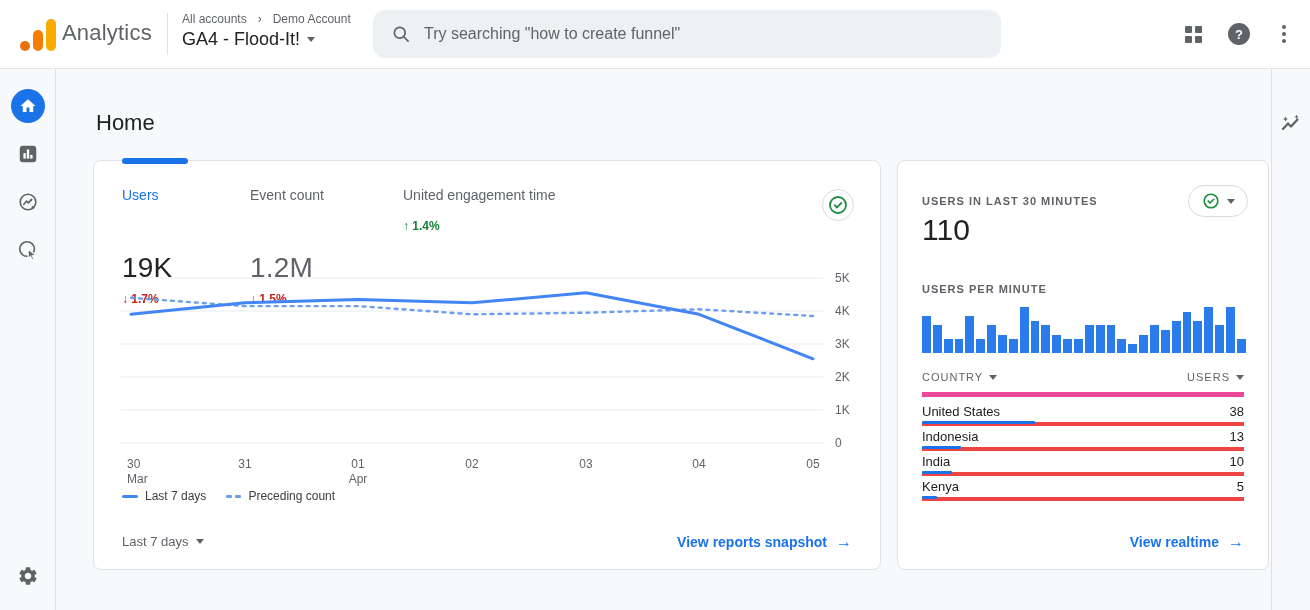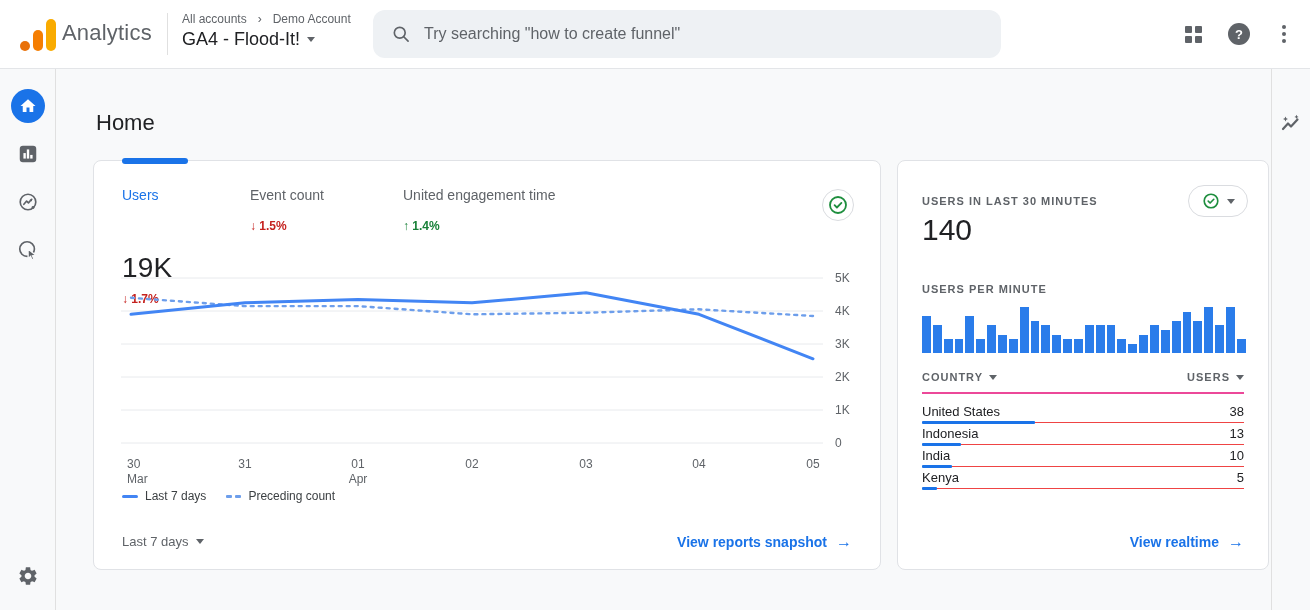--- a/index.html
+++ b/index.html
@@ -64,24 +64,24 @@
   .card-footer-left{position:absolute;left:28px;bottom:20px;font-size:13px;color:#5f6368;display:flex;align-items:center;gap:7px;cursor:pointer;}
   .card-link{position:absolute;right:28px;bottom:18px;font-size:14px;font-weight:bold;color:#1a73e8;display:flex;align-items:center;gap:9px;cursor:pointer;}
   .card-link .arrow{font-size:16px;font-weight:normal;}
   
   .rt-title{position:absolute;left:24px;top:34px;font-size:11px;font-weight:bold;letter-spacing:1px;color:#5f6368;}
   .rt-pill{position:absolute;right:20px;top:24px;width:58px;height:30px;border:1px solid #dadce0;border-radius:16px;display:flex;align-items:center;justify-content:center;gap:7px;cursor:pointer;background:#fff;}
   .rt-value{position:absolute;left:24px;top:52px;font-size:30px;color:#202124;}
   .rt-subtitle{position:absolute;left:24px;top:122px;font-size:11px;font-weight:bold;letter-spacing:1px;color:#5f6368;}
   .rt-bars{position:absolute;left:24px;top:146px;width:324px;height:46px;display:flex;align-items:flex-end;gap:2px;border-bottom:2px solid #fff;}
   .rt-bars div{flex:1;background:#2a7cea;}
-  .rt-table-head{position:absolute;left:24px;right:24px;top:210px;display:flex;justify-content:space-between;font-size:11px;font-weight:bold;letter-spacing:1px;color:#5f6368;padding-bottom:9px;border-bottom:2px solid #ec4899;}
+  .rt-table-head{position:absolute;left:24px;right:24px;top:210px;display:flex;justify-content:space-between;font-size:11px;font-weight:normal;letter-spacing:1px;color:#5f6368;padding-bottom:9px;border-bottom:5px solid #ec4899;}
   .rt-table-head span{display:flex;align-items:center;gap:6px;cursor:pointer;}
   .rt-rows{position:absolute;left:24px;right:24px;top:240px;}
-  .rt-row{position:relative;height:21px;display:flex;justify-content:space-between;align-items:center;font-size:13px;color:#202124;border-bottom:1px solid #ef4444;}
+  .rt-row{position:relative;height:21px;display:flex;justify-content:space-between;align-items:center;font-size:13px;color:#202124;border-bottom:4px solid #ef4444;}
   .rt-row .bar{position:absolute;left:0;bottom:-2px;height:3px;background:#1a73e8;border-radius:1px;}
   text{font-family:"Liberation Sans","DejaVu Sans",sans-serif;}
 </style>
 </head>
 <body>
 
 <div class="header">
   <div class="logo-wrap">
     <span class="ga-circle"></span>
     <span class="ga-bar-mid"></span>
@@ -173,20 +173,21 @@
 <div class="card" id="overview-card">
   <div class="tab-indicator"></div>
   <div class="metrics-row" id="metrics-row">
       <div class="metric active" style="width: 128px;">
         <span class="m-label">Users</span>
         <span class="m-value">19K</span>
         <span class="m-delta down">↓ 1.7%</span>
       </div>
       <div class="metric" style="width: 153px;">
         <span class="m-label">Event count</span>
+        <span class="m-value">1.2M</span>
         <span class="m-delta down">↓ 1.5%</span>
       </div>
       <div class="metric" style="width: 260px;">
         <span class="m-label">United engagement time</span>
         <span class="m-delta up">↑ 1.4%</span>
       </div>
     </div>
   <div class="quality-btn">
     <svg width="22" height="22" viewBox="0 0 22 22">
       <circle cx="11" cy="11" r="8" fill="none" stroke="#1e8e3e" stroke-width="1.8"></circle>
@@ -245,21 +246,21 @@
 
 <div class="card" id="realtime-card">
   <div class="rt-title">USERS IN LAST 30 MINUTES</div>
   <div class="rt-pill">
     <svg width="18" height="18" viewBox="0 0 22 22">
       <circle cx="11" cy="11" r="8.3" fill="none" stroke="#1e8e3e" stroke-width="2"></circle>
       <path d="M7.6 11.2l2.3 2.3 4.5-4.6" fill="none" stroke="#1e8e3e" stroke-width="2" stroke-linecap="round" stroke-linejoin="round"></path>
     </svg>
     <span class="caret"></span>
   </div>
-  <div class="rt-value">140</div>
+  <div class="rt-value">110</div>
   <div class="rt-subtitle">USERS PER MINUTE</div>
   <div class="rt-bars" id="rt-bars">
       <div style="height: 80%;"></div>
       <div style="height: 60%;"></div>
       <div style="height: 30%;"></div>
       <div style="height: 30%;"></div>
       <div style="height: 80%;"></div>
       <div style="height: 30%;"></div>
       <div style="height: 60%;"></div>
       <div style="height: 40%;"></div>

